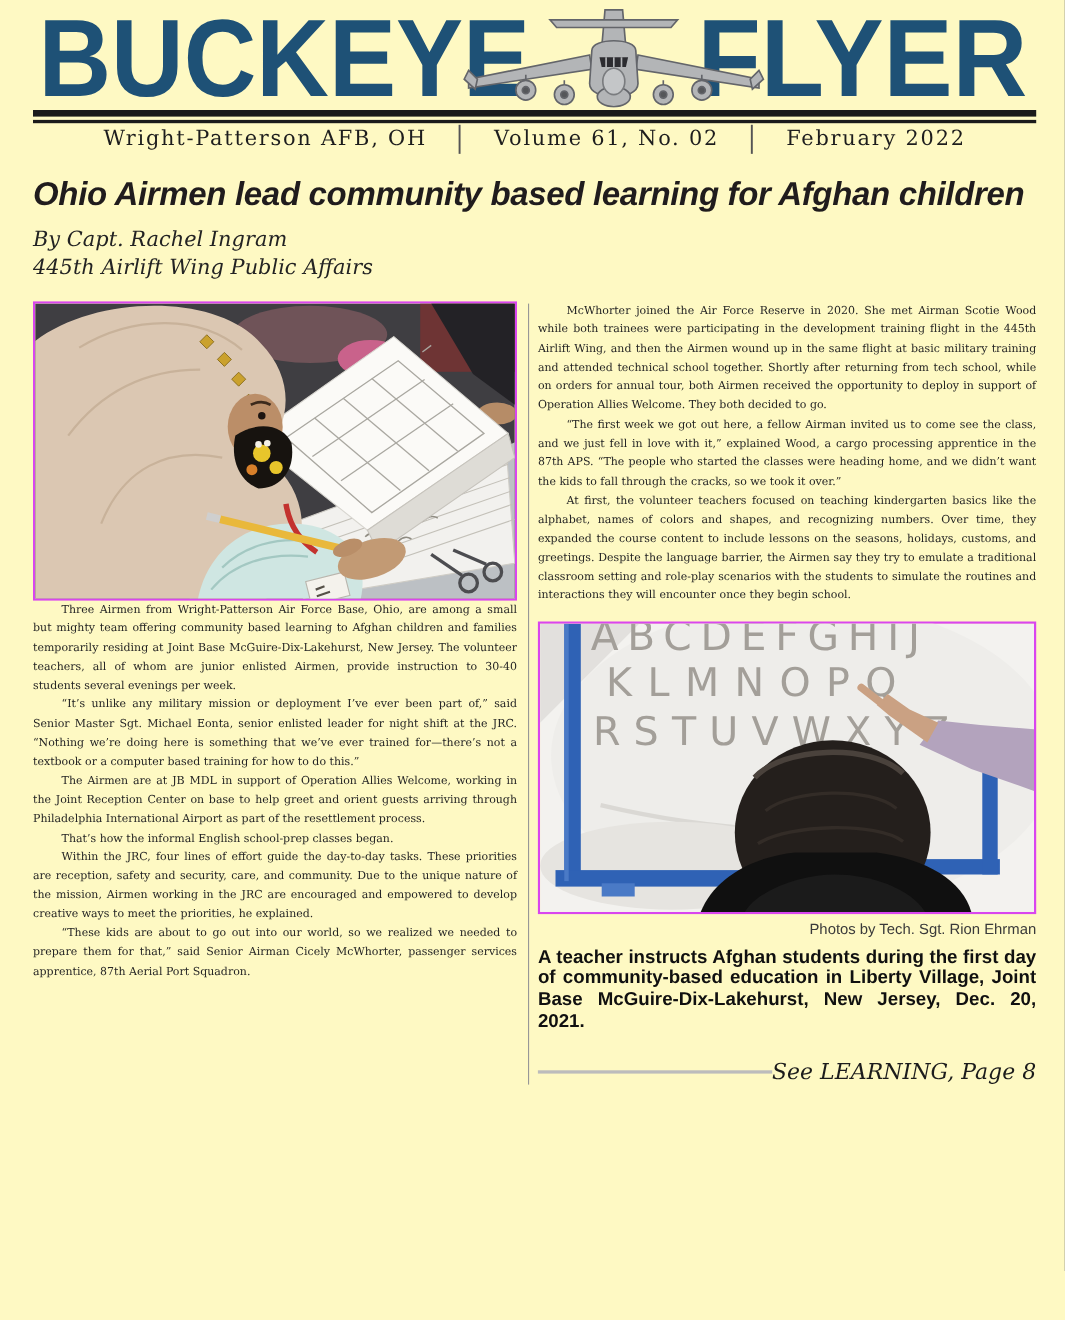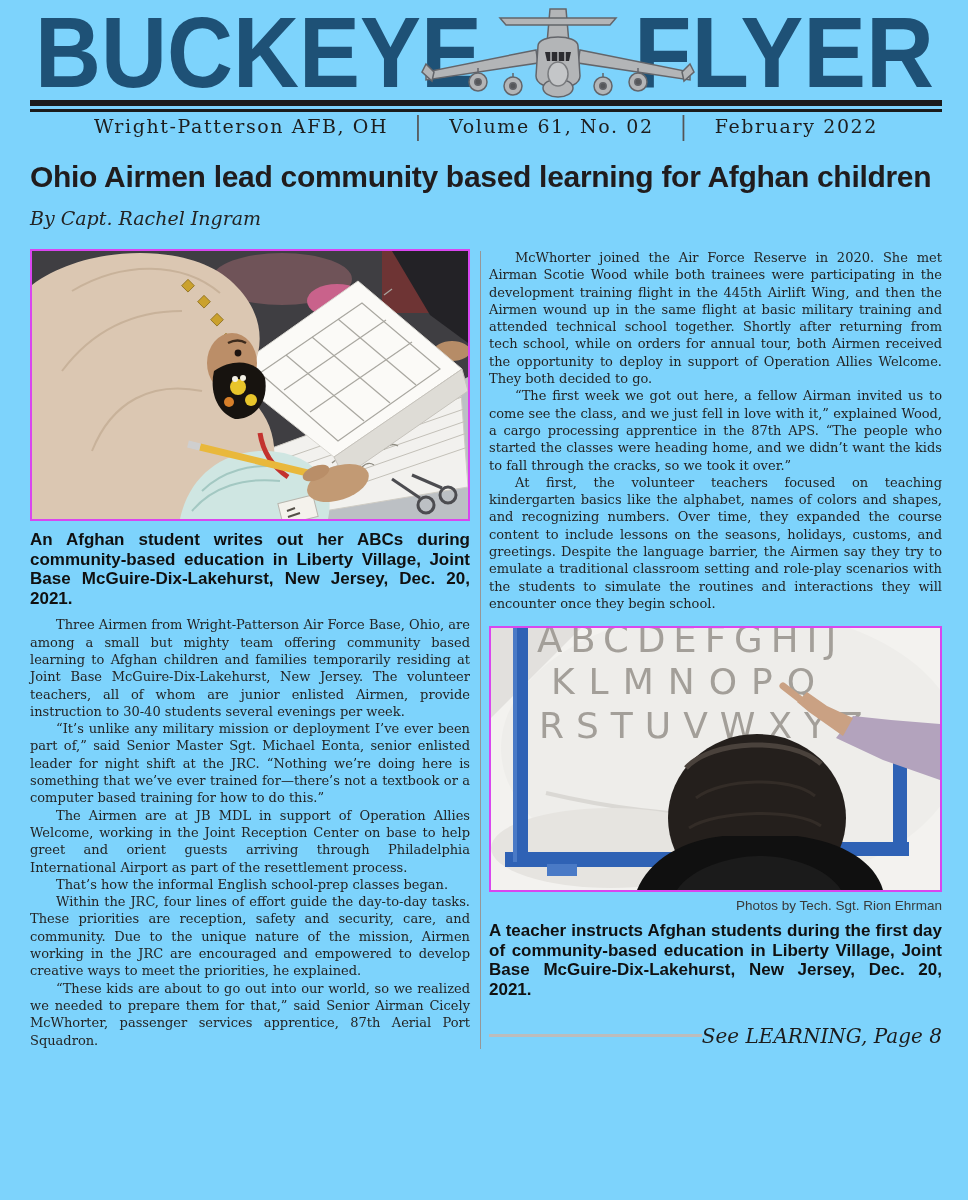--- a/index.html
+++ b/index.html
@@ -1,17 +1,17 @@
 <!DOCTYPE html>
 <html><head>
 <meta charset="utf-8">
 <style>
   html,body { margin:0; padding:0; background:#888; }
   .page {
-    width:968px; height:1200px; margin:0 auto; background:#7dd3fc;
+    width:968px; height:1200px; margin:0 auto; background:#fef9c3;
     position:relative; overflow:hidden;
     font-family:"DejaVu Serif", serif; color:#222;
   }
   .content { padding:0 26px 0 30px; }
 
   
   .masthead { margin-top:4px; }
   .masthead svg { display:block; }
   .rule-thick { height:6px; background:#1b1b1b; margin-top:2px; }
   .rule-gap   { height:3px; }
@@ -23,31 +23,32 @@
     font-size:19px; letter-spacing:1.6px; color:#1d1d1d;
   }
   .infobar .sep { color:#555; font-weight:400; font-size:22px; transform:scaleY(1.2); }
 
   
   .headline {
     margin:22px 0 0 0;
     font-family:"Liberation Sans", sans-serif;
     font-weight:bold; font-size:30px; letter-spacing:-0.3px;
     color:#201c1d;
+    font-style:italic;
   }
   .byline { margin-top:12px; font-style:italic; font-size:19px; line-height:25px; color:#232323; }
 
   
   .columns { display:flex; margin-top:18px; align-items:stretch; }
   .col-left  { width:440px; }
   .col-divider { width:1px; background:#979797; margin:2px 8px 0 10px; }
   .col-right { width:453px; }
 
   .body-p {
-    margin:0; font-size:13px; line-height:17.3px;
+    margin:0; font-size:10px; line-height:17.3px;
     text-align:justify; text-indent:26px; color:#242424;
   }
 
   .photo-frame { border:2px solid #d946ef; font-size:0; }
   .photo-frame svg { display:block; }
 
   .caption {
     margin-top:9px; margin-bottom:8px;
     font-family:"Liberation Sans", sans-serif; font-weight:bold;
     font-size:17px; line-height:19.6px; text-align:justify; color:#101010;
@@ -111,20 +112,21 @@
         <span class="sep">|</span>
         <span>Volume 61, No. 02</span>
         <span class="sep">|</span>
         <span>February 2022</span>
       </div>
     </div>
 
     <h1 class="headline">Ohio Airmen lead community based learning for Afghan children</h1>
     <div class="byline">
       <div>By Capt. Rachel Ingram</div>
+      <div>445th Airlift Wing Public Affairs</div>
     </div>
 
     <div class="columns">
 
       <div class="col-left">
         <div class="photo-frame">
           <svg width="436" height="268" viewBox="0 0 436 268" preserveAspectRatio="none">
             <rect width="436" height="268" fill="#3f3e42"></rect>
             <ellipse cx="250" cy="28" rx="70" ry="26" fill="#6f5358"></ellipse>
             <ellipse cx="305" cy="50" rx="30" ry="17" fill="#c9628b"></ellipse>
@@ -192,21 +194,20 @@
             <ellipse cx="284" cy="222" rx="14" ry="7" transform="rotate(-22 284 222)" fill="#b98e68"></ellipse>
 
             <g stroke="#4c4c50" stroke-width="3" fill="none">
               <circle cx="394" cy="254" r="8"></circle>
                 <circle cx="416" cy="244" r="8"></circle>
               <line x1="388" y1="247" x2="360" y2="228"></line>
                 <line x1="410" y1="237" x2="380" y2="224"></line>
             </g>
           </svg>
         </div>
-        <div class="caption">An Afghan student writes out her ABCs during community-based education in Liberty Village, Joint Base McGuire-Dix-Lakehurst, New Jersey, Dec. 20, 2021.</div>
         <div>
             <p class="body-p">Three Airmen from Wright-Patterson Air Force Base, Ohio, are among a small but mighty team offering community based learning to Afghan children and families temporarily residing at Joint Base McGuire-Dix-Lakehurst, New Jersey. The volunteer teachers, all of whom are junior enlisted Airmen, provide instruction to 30-40 students several evenings per week.</p>
             <p class="body-p">“It’s unlike any military mission or deployment I’ve ever been part of,” said Senior Master Sgt. Michael Eonta, senior enlisted leader for night shift at the JRC. “Nothing we’re doing here is something that we’ve ever trained for—there’s not a textbook or a computer based training for how to do this.”</p>
             <p class="body-p">The Airmen are at JB MDL in support of Operation Allies Welcome, working in the Joint Reception Center on base to help greet and orient guests arriving through Philadelphia International Airport as part of the resettlement process.</p>
             <p class="body-p">That’s how the informal English school-prep classes began.</p>
             <p class="body-p">Within the JRC, four lines of effort guide the day-to-day tasks. These priorities are reception, safety and security, care, and community. Due to the unique nature of the mission, Airmen working in the JRC are encouraged and empowered to develop creative ways to meet the priorities, he explained.</p>
             <p class="body-p">“These kids are about to go out into our world, so we realized we needed to prepare them for that,” said Senior Airman Cicely McWhorter, passenger services apprentice, 87th Aerial Port Squadron.</p>
           </div>
       </div>
 

